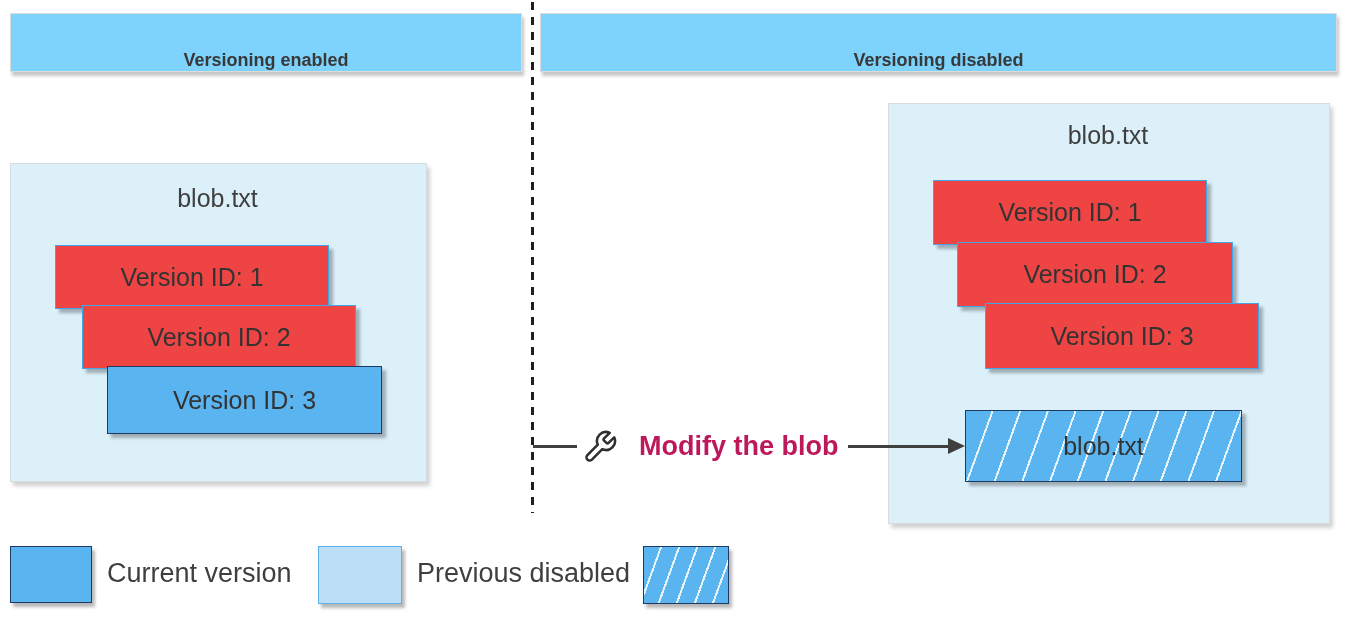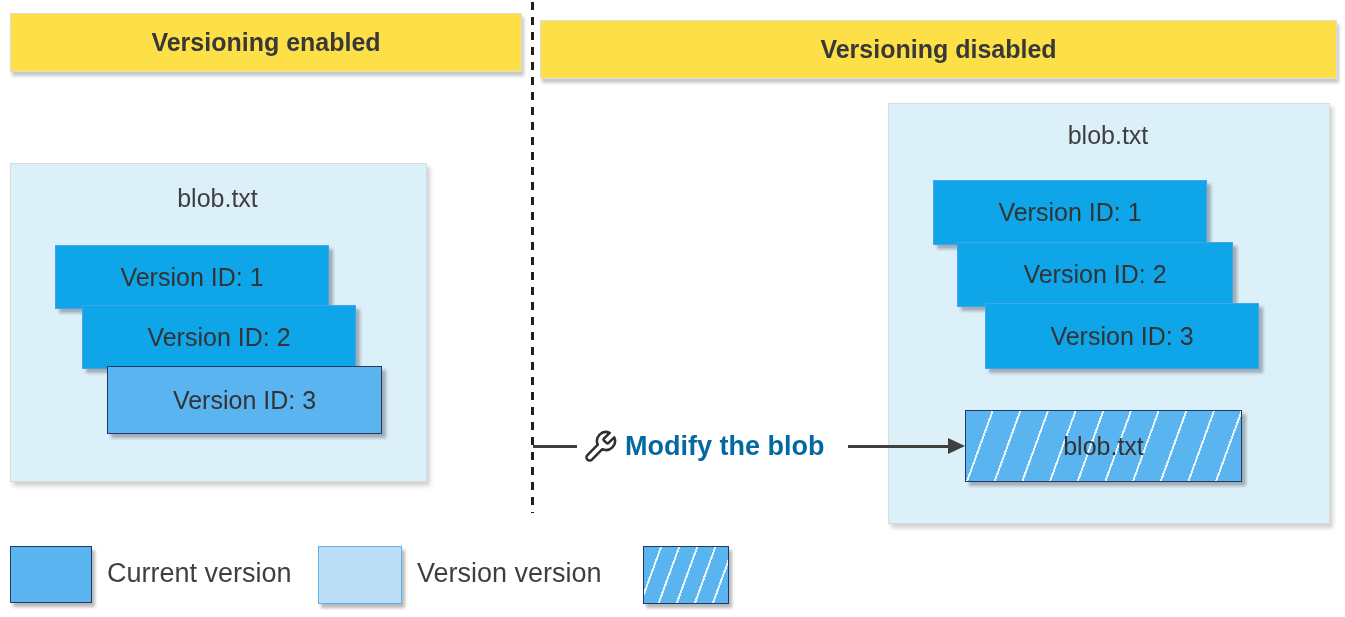--- a/index.html
+++ b/index.html
@@ -4,24 +4,24 @@
 <style>
   html,body{margin:0;padding:0;background:#fff;}
   #canvas{
     position:relative;width:1345px;height:617px;background:#ffffff;
     font-family:"Liberation Sans", sans-serif;color:#3a3a3a;overflow:hidden;
   }
   .abs{position:absolute;}
 
   
   .col-header{
-    background:#fde047;border:1px solid #dcdcdc;
+    background:#7dd3fc;border:1px solid #dcdcdc;
     box-shadow:2px 4px 3px rgba(0,0,0,.22);
-    display:flex;align-items:center;justify-content:center;
-    font-weight:bold;font-size:25px;color:#383838;
+    display:flex;align-items:flex-end;justify-content:center;
+    font-weight:bold;font-size:18px;color:#383838;
   }
 
   
   .divider{
     width:3px;
     background:repeating-linear-gradient(180deg,#1f1f1f 0 8px,transparent 8px 15px);
   }
 
   
   .blob-container{
@@ -31,31 +31,31 @@
   .container-title{
     text-align:center;font-size:25px;color:#3f3f3f;
   }
 
   
   .vbox{
     display:flex;align-items:center;justify-content:center;
     font-size:25px;color:#333;
     box-shadow:4px 4px 3px rgba(0,0,0,.28);
   }
-  .vbox.previous{background:#0ea5e9;border:1px solid #44a4e9;}
+  .vbox.previous{background:#ef4444;border:1px solid #44a4e9;}
   .vbox.current{background:#59b4ef;border:1px solid #1f3864;}
   .vbox.hatched{
     background:#59b4ef;
     background-image:repeating-linear-gradient(110deg,transparent 0 24px,rgba(255,255,255,.85) 24px 26px);
     border:1px solid #1f3864;
   }
 
   
   .conn-line{height:3px;background:#3f3f3f;}
-  .action-label{font-weight:bold;font-size:27px;color:#0369a1;white-space:nowrap;}
+  .action-label{font-weight:bold;font-size:27px;color:#be185d;white-space:nowrap;margin-left:14px;}
   .arrow-head{
     width:0;height:0;
     border-top:8px solid transparent;border-bottom:8px solid transparent;
     border-left:17px solid #3f3f3f;
   }
 
   
   .legend-swatch{box-shadow:3px 4px 3px rgba(0,0,0,.28);}
   .legend-swatch.current{background:#59b4ef;border:1px solid #1f3864;}
   .legend-swatch.previous{background:#bcdef7;border:1px solid #5fb0e8;}
@@ -70,21 +70,21 @@
   }
 </style>
 </head>
 <body>
 
 <div id="canvas">
 
   <div class="abs col-header" style="left:10px;top:13px;width:510px;height:57px;">
     <span>Versioning enabled</span>
   </div>
-  <div class="abs col-header" style="left:540px;top:20px;width:795px;height:57px;">
+  <div class="abs col-header" style="left:540px;top:13px;width:795px;height:57px;">
     <span>Versioning disabled</span>
   </div>
 
   <div class="abs divider" style="left:531px;top:2px;height:511px;"></div>
 
   <div class="abs blob-container" style="left:10px;top:163px;width:415px;height:317px;"></div>
   <div class="abs container-title" style="left:10px;top:184px;width:415px;">blob.txt</div>
   <div class="abs vbox previous" style="left:55px;top:245px;width:272px;height:62px;">
     <span>Version ID: 1</span>
   </div>
@@ -115,17 +115,17 @@
     <path d="M14.7 6.3a1 1 0 0 0 0 1.4l1.6 1.6a1 1 0 0 0 1.4 0l3.77-3.77a6 6 0 0 1-7.94 7.94l-6.91 6.91a2.12 2.12 0 0 1-3-3l6.91-6.91a6 6 0 0 1 7.94-7.94l-3.76 3.76z" fill="none" stroke="#2f2f2f" stroke-width="1.7" stroke-linecap="round" stroke-linejoin="round"></path>
   </svg>
   <div class="abs action-label" style="left:625px;top:431px;">Modify the blob</div>
   <div class="abs conn-line" style="left:848px;top:445px;width:102px;"></div>
   <div class="abs arrow-head" style="left:948px;top:438px;"></div>
 
   <div class="abs legend-swatch current" style="left:10px;top:546px;width:80px;height:55px;"></div>
   <div class="abs legend-label" style="left:107px;top:546px;text-align:right;">Current version</div>
 
   <div class="abs legend-swatch previous" style="left:318px;top:546px;width:82px;height:56px;"></div>
-  <div class="abs legend-label" style="left:417px;top:546px;">Version version</div>
+  <div class="abs legend-label" style="left:417px;top:546px;">Previous disabled</div>
 
   <div class="abs legend-swatch hatched" style="left:643px;top:546px;width:84px;height:56px;"></div>
 
 </div>
 
 </body></html>

